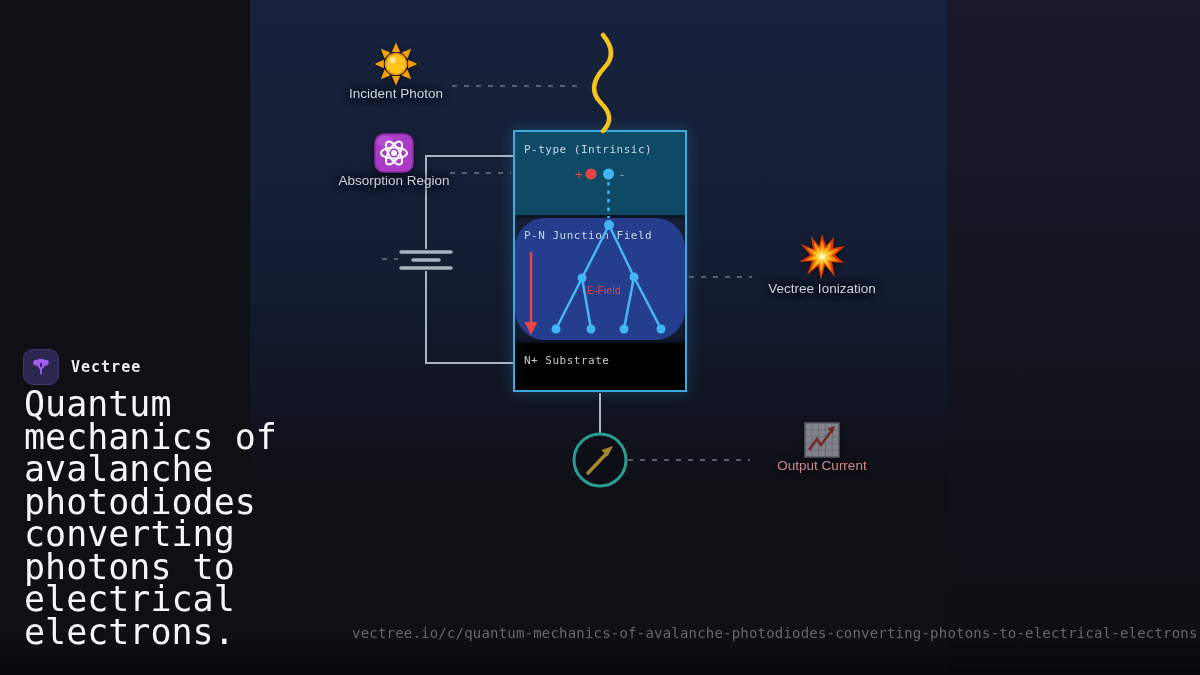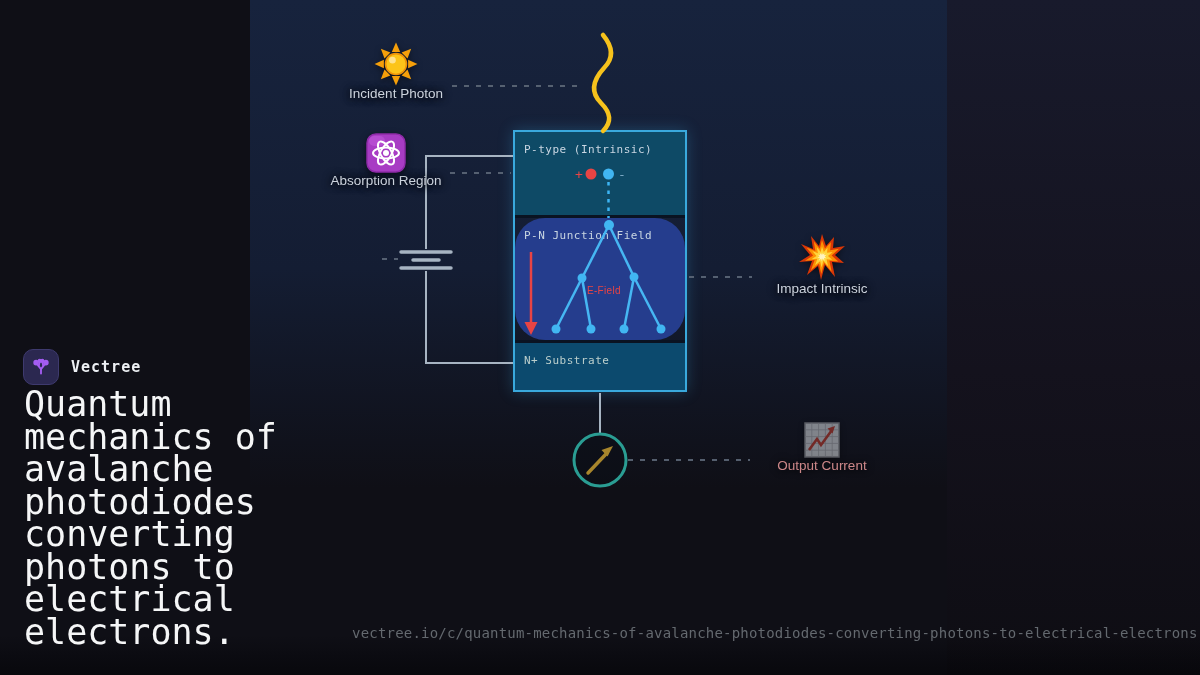--- a/index.html
+++ b/index.html
@@ -25,21 +25,21 @@
   
   .device{
     position:absolute;left:513px;top:130px;width:174px;height:262px;
     border:2px solid #3aa9dd;box-sizing:border-box;
     box-shadow:0 0 14px rgba(58,169,221,.28);
     display:flex;flex-direction:column;z-index:2;
   }
   .region{position:relative;}
   .region-ptype{height:85px;background:#0e4a66;}
   .region-pn{height:125px;background:#253d8d;border-radius:30px;}
-  .region-nsub{height:48px;background:#0c4a6e;text-align:right;}
+  .region-nsub{height:48px;background:#000000;text-align:right;}
   .divider{height:3px;background:#0a1322;}
   .region-label{
     position:absolute;left:9px;top:11px;
     font-family:"DejaVu Sans Mono",monospace;font-size:11px;letter-spacing:.5px;
     color:#c9d6e2;white-space:nowrap;
   }
   .region-nsub .region-label{color:#bccfcc;}
   .efield-label{
     position:absolute;left:539px;top:285px;z-index:4;
     font-size:10px;color:#e84444;letter-spacing:.3px;margin-left:48px;
@@ -177,21 +177,21 @@
           <polygon points="20,0.5 16.2,9 23.8,9" transform="rotate(270 20 20)"></polygon>
           <polygon points="20,0.5 16.2,9 23.8,9" transform="rotate(315 20 20)"></polygon>
         </g>
         <circle cx="20" cy="20" r="9.5" fill="#fcc419" stroke="#ef9309" stroke-width="1.5"></circle>
         <circle cx="16.8" cy="16.5" r="3" fill="#ffe8a3" opacity="0.85"></circle>
       </svg>
     </span>
     <span class="node-label">Incident Photon</span>
   </div>
 
-  <div class="node" style="left:336px;top:133px;width:100px">
+  <div class="node" style="left:344px;top:133px;width:100px">
     <span class="icon">
       <svg viewBox="0 0 40 40" width="40" height="40">
         <rect x="1" y="1" width="38" height="38" rx="9" fill="#a83cc4" stroke="#8e2ba8" stroke-width="1.5"></rect>
         <rect x="3" y="3" width="16" height="10" rx="5" fill="#c45edd" opacity=".5"></rect>
         <g stroke="#ffffff" stroke-width="2" fill="none">
           <ellipse cx="20" cy="20" rx="13" ry="5.5"></ellipse>
           <ellipse cx="20" cy="20" rx="13" ry="5.5" transform="rotate(60 20 20)"></ellipse>
           <ellipse cx="20" cy="20" rx="13" ry="5.5" transform="rotate(120 20 20)"></ellipse>
         </g>
         <circle cx="20" cy="20" r="3" fill="#ffffff"></circle>
@@ -203,21 +203,21 @@
 
   <div class="node" style="left:770px;top:233px;width:104px">
     <span class="icon">
       <svg viewBox="0 0 48 48" width="48" height="48">
         <polygon points="24,1 28,13 36,4 35,15 47,13 37,22 46,30 34,29 37,44 27,32 23,47 20,33 9,42 14,28 1,29 12,22 3,11 15,16 13,3 21,13" fill="#d93606"></polygon>
         <polygon points="24,1 28,13 36,4 35,15 47,13 37,22 46,30 34,29 37,44 27,32 23,47 20,33 9,42 14,28 1,29 12,22 3,11 15,16 13,3 21,13" transform="translate(24 24) scale(0.74) translate(-24 -24)" fill="#fd9002"></polygon>
         <polygon points="24,1 28,13 36,4 35,15 47,13 37,22 46,30 34,29 37,44 27,32 23,47 20,33 9,42 14,28 1,29 12,22 3,11 15,16 13,3 21,13" transform="translate(24 24) scale(0.46) translate(-24 -24)" fill="#ffd43b"></polygon>
         <polygon points="24,1 28,13 36,4 35,15 47,13 37,22 46,30 34,29 37,44 27,32 23,47 20,33 9,42 14,28 1,29 12,22 3,11 15,16 13,3 21,13" transform="translate(24 24) scale(0.2) translate(-24 -24)" fill="#fff3bf"></polygon>
       </svg>
     </span>
-    <span class="node-label">Impact Intrinsic</span>
+    <span class="node-label">Vectree Ionization</span>
   </div>
 
   <div class="node node-output" style="left:774px;top:422px;width:96px">
     <span class="icon">
       <svg viewBox="0 0 36 36" width="36" height="36">
         <rect x="1" y="1" width="34" height="34" fill="#c5c9ce" stroke="#84878c" stroke-width="1.5"></rect>
         <g stroke="#9a9da3" stroke-width="0.8">
           <line x1="1" y1="7.8" x2="35" y2="7.8"></line>
             <line x1="1" y1="14.6" x2="35" y2="14.6"></line>
           <line x1="1" y1="21.4" x2="35" y2="21.4"></line>

